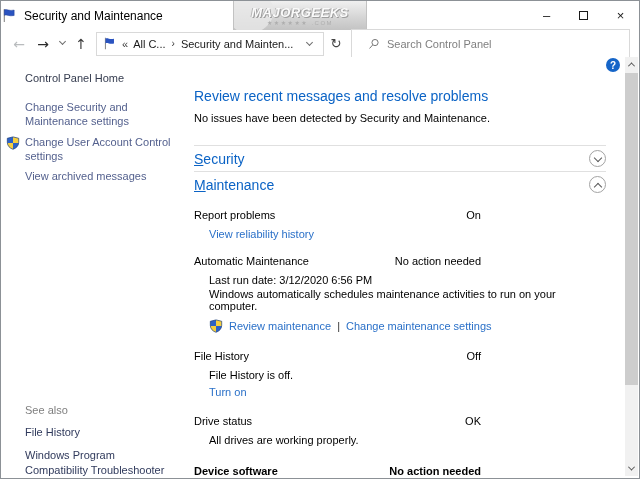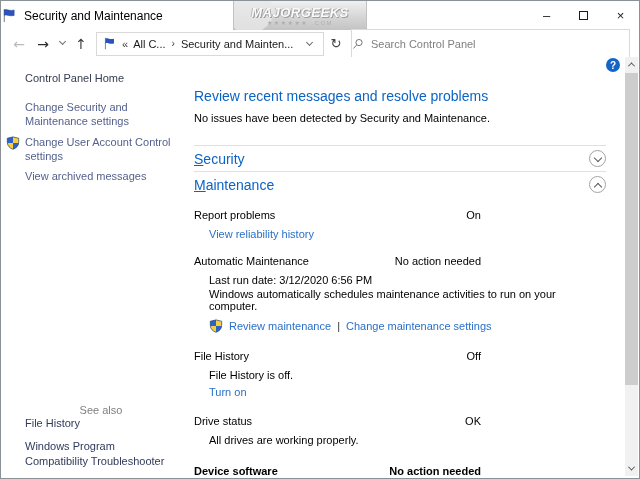--- a/index.html
+++ b/index.html
@@ -35,33 +35,33 @@
   .up-btn{color:#3c3c3c;}
   .refresh-btn{color:#454545;font-size:13px;}
   .chev{display:inline-block;width:5px;height:5px;border-right:1px solid #6e6e6e;border-bottom:1px solid #6e6e6e;transform:rotate(45deg);}
   .chev-btn-sm{border:none;background:transparent;width:14px;height:24px;display:flex;align-items:center;justify-content:center;padding:0 0 4px 0;}
   .addressbar{width:228px;height:24px;border:1px solid #d9d9d9;background:#fff;display:flex;align-items:center;padding:0 6px;margin-left:3px;}
   .crumb-flag{width:13px;height:13px;margin-right:6px;flex:none;}
   .crumb{white-space:nowrap;color:#1a1a1a;}
   .crumb-sep{margin:0 6px;color:#3c3c3c;font-size:10px;}
   .crumb-prefix{margin-right:5px;color:#3c3c3c;}
   .addr-chev{margin-left:auto;border:none;background:transparent;width:16px;height:22px;display:flex;align-items:center;justify-content:center;padding:0 0 3px 0;}
-  .searchbox{flex:1;height:30px;border:1px solid #d9d9d9;background:#fff;display:flex;align-items:center;padding:0 0;margin:0 9px 0 3px;}
+  .searchbox{flex:1;height:30px;border:1px solid #d9d9d9;background:#fff;display:flex;align-items:center;padding:0 16px;margin:0 9px 0 3px;}
   .search-svg{width:12px;height:12px;margin-right:7px;flex:none;}
   .search-input{border:none;outline:none;flex:1;font:11px "Liberation Sans",sans-serif;color:#333;background:transparent;padding:0;}
   .search-input::placeholder{color:#7f7f7f;}
   
   .content{position:absolute;top:56px;left:0;right:13px;bottom:0;display:flex;background:#fff;}
   .sidebar{width:180px;flex:none;position:relative;}
   .cp-home{margin:15px 0 0 24px;color:#343b4e;cursor:default;}
   .task-list{margin-top:16px;}
   .task{position:relative;padding-left:24px;max-width:176px;line-height:1.3;color:#54618e;margin-bottom:6px;}
   .task-shield{position:absolute;left:5px;top:1px;width:14px;height:14px;}
   .see-also{position:absolute;left:24px;top:347px;}
-  .see-also-h{color:#7f7f7f;text-align:center;}
+  .see-also-h{color:#7f7f7f;margin-bottom:9px;}
   .see-item{color:#303a5c;margin-bottom:9px;max-width:152px;line-height:1.3;}
   
   .main{flex:1;padding:12px 20px 0 13px;position:relative;}
   .main-heading{margin-top:19px;font-size:14px;color:#0b63c5;}
   .main-msg{margin-top:8px;color:#000;}
   .divider{height:1px;background:#e0e0e0;margin-top:21px;}
   .section-row{height:25px;display:flex;align-items:center;justify-content:space-between;}
   .section-title{font-size:14px;color:#0b63c5;cursor:pointer;}
   .section-title .accel{text-decoration:underline;}
   .chev-circle{width:17px;height:17px;border:1px solid #a3a3a3;border-radius:50%;position:relative;background:#fff;padding:0;}

